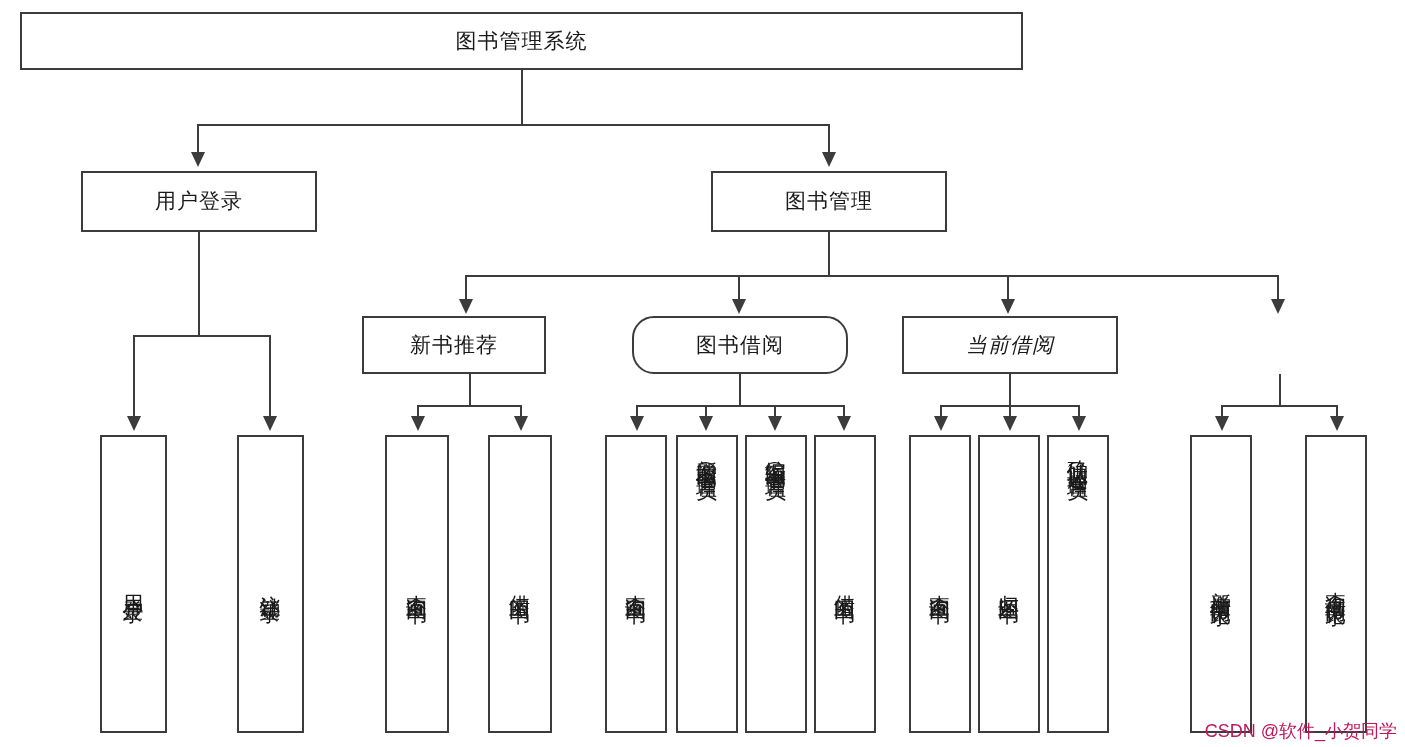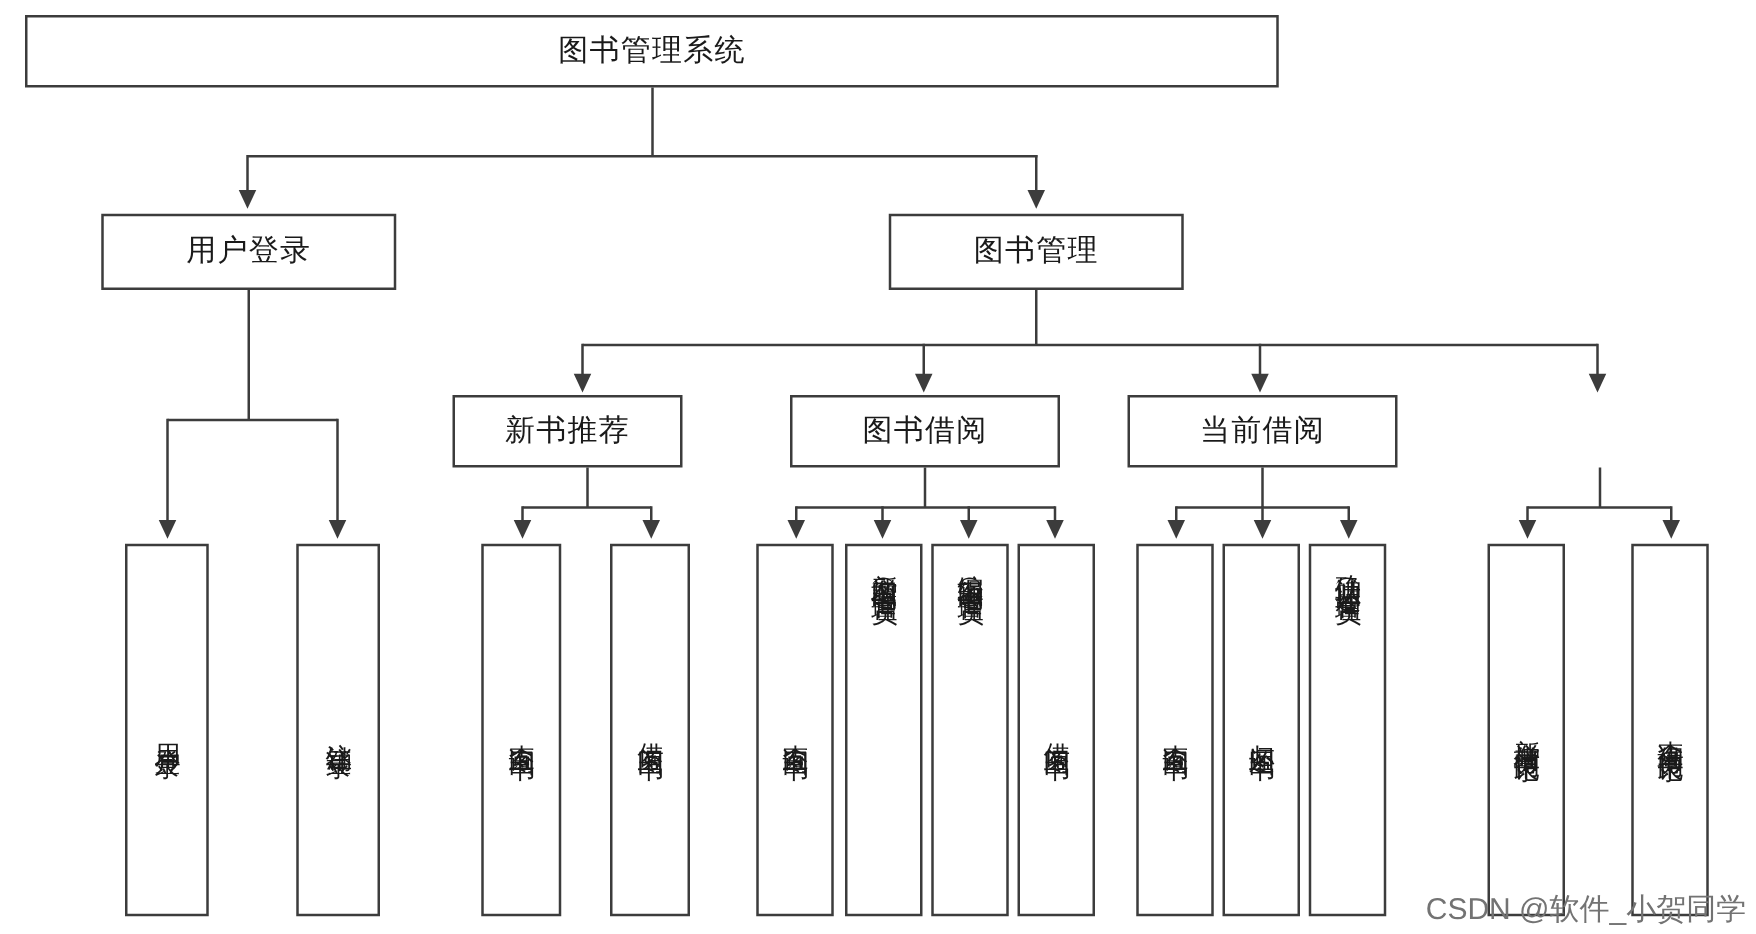--- a/index.html
+++ b/index.html
@@ -23,21 +23,21 @@
     position: absolute;
     box-sizing: border-box;
     background: #ffffff;
     border: 2px solid #3c3c3c;
     display: flex;
     align-items: center;
     justify-content: center;
     color: #1a1a1a;
   }
   .node .label {
-    font-size: 24px;
+    font-size: 21px;
     line-height: 1.18;
     letter-spacing: 1px;
     white-space: nowrap;
     text-align: center;
   }
 
   
   .node.vert {
     align-items: center;
     justify-content: center;
@@ -70,22 +70,22 @@
     border-left: 7px solid transparent;
     border-right: 7px solid transparent;
     border-top: 15px solid #3c3c3c;
   }
 
   
   #watermark {
     position: absolute;
     right: 8px;
     bottom: 4px;
-    font-size: 24px;
-    color: #737373;
+    font-size: 18px;
+    color: #be185d;
     white-space: nowrap;
     pointer-events: none;
   }
 </style>
 </head>
 <body>
 
 <div id="canvas">
 
   <div class="node" style="left:20px; top:12px; width:1003px; height:58px;">
@@ -129,25 +129,25 @@
   <div class="vline" style="left:1007px; top:275px; height:26px;"></div>
   <div class="arrow" style="left:1001px; top:299px;"></div>
 
   <div class="vline" style="left:1277px; top:275px; height:26px;"></div>
   <div class="arrow" style="left:1271px; top:299px;"></div>
 
   <div class="node" style="left:362px; top:316px; width:184px; height:58px;">
     <span class="label">新书推荐</span>
   </div>
 
-  <div class="node" style="left:632px; top:316px; width:216px; height:58px;">
+  <div class="node" style="left:632px; top:316px; width:216px; height:58px;border-radius:22px;">
     <span class="label">图书借阅</span>
   </div>
 
-  <div class="node" style="left:902px; top:316px; width:216px; height:58px;">
+  <div class="node" style="left:902px; top:316px; width:216px; height:58px;font-style:italic;">
     <span class="label">当前借阅</span>
   </div>
 
 
   <div class="vline" style="left:469px; top:374px; height:32px;"></div>
   <div class="hline" style="left:418px; top:405px; width:103px;"></div>
   <div class="vline" style="left:417px; top:405px; height:13px;"></div>
   <div class="arrow" style="left:411px; top:416px;"></div>
   <div class="vline" style="left:520px; top:405px; height:13px;"></div>
   <div class="arrow" style="left:514px; top:416px;"></div>

